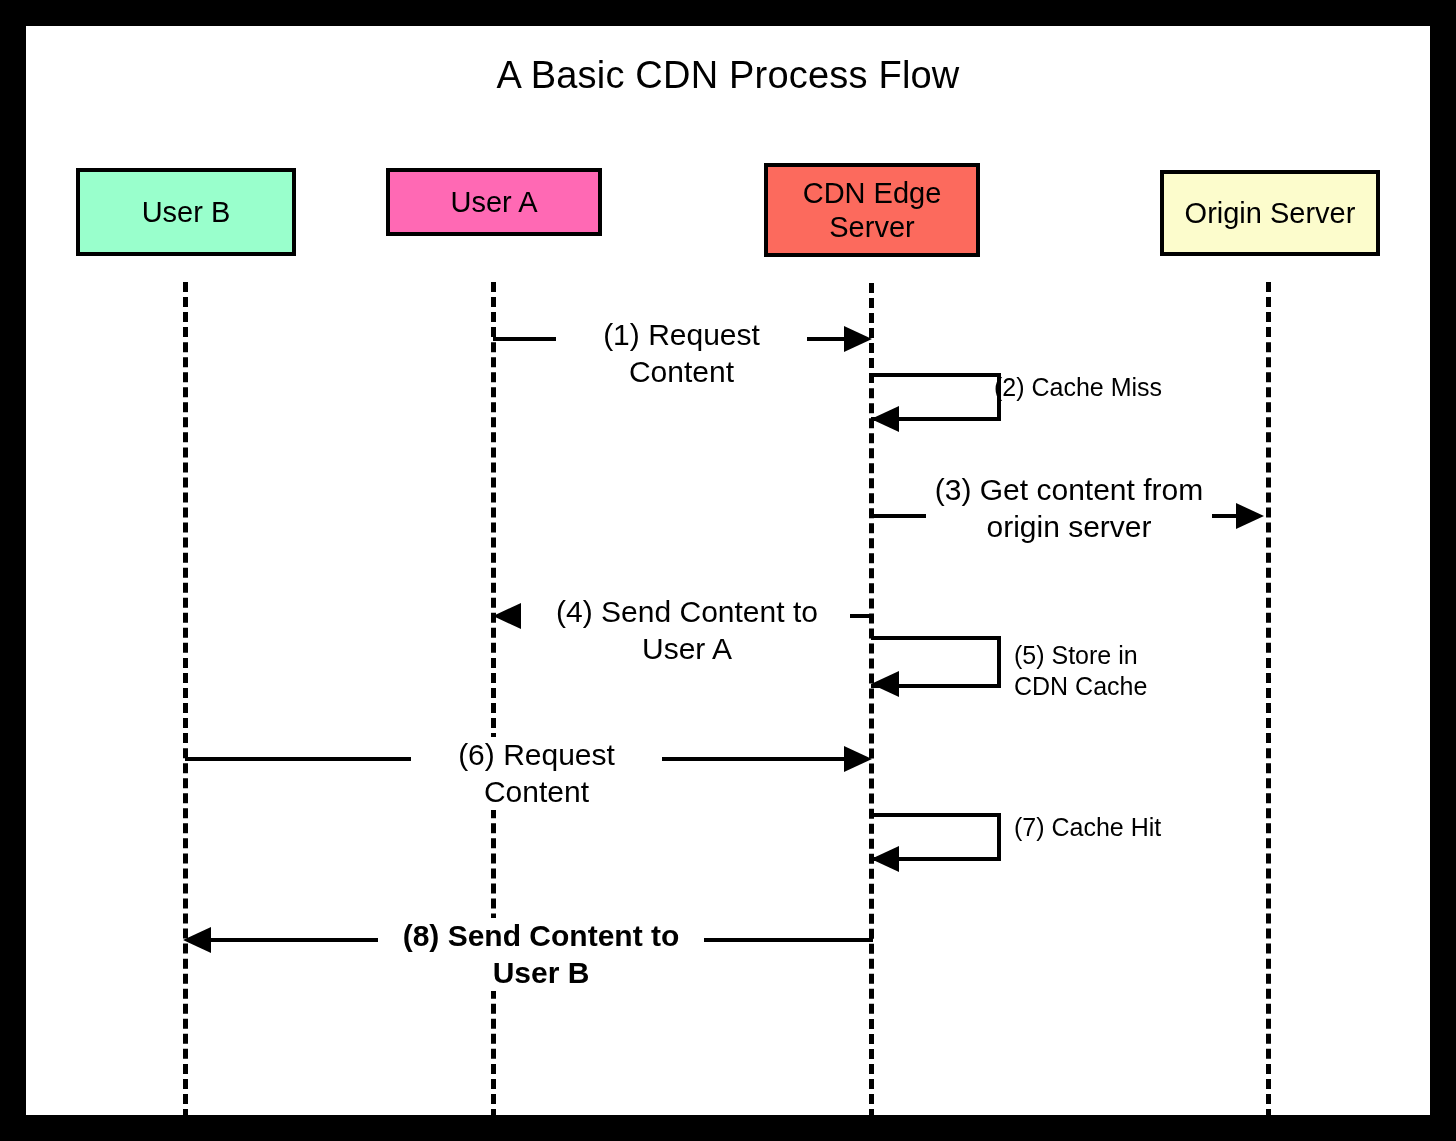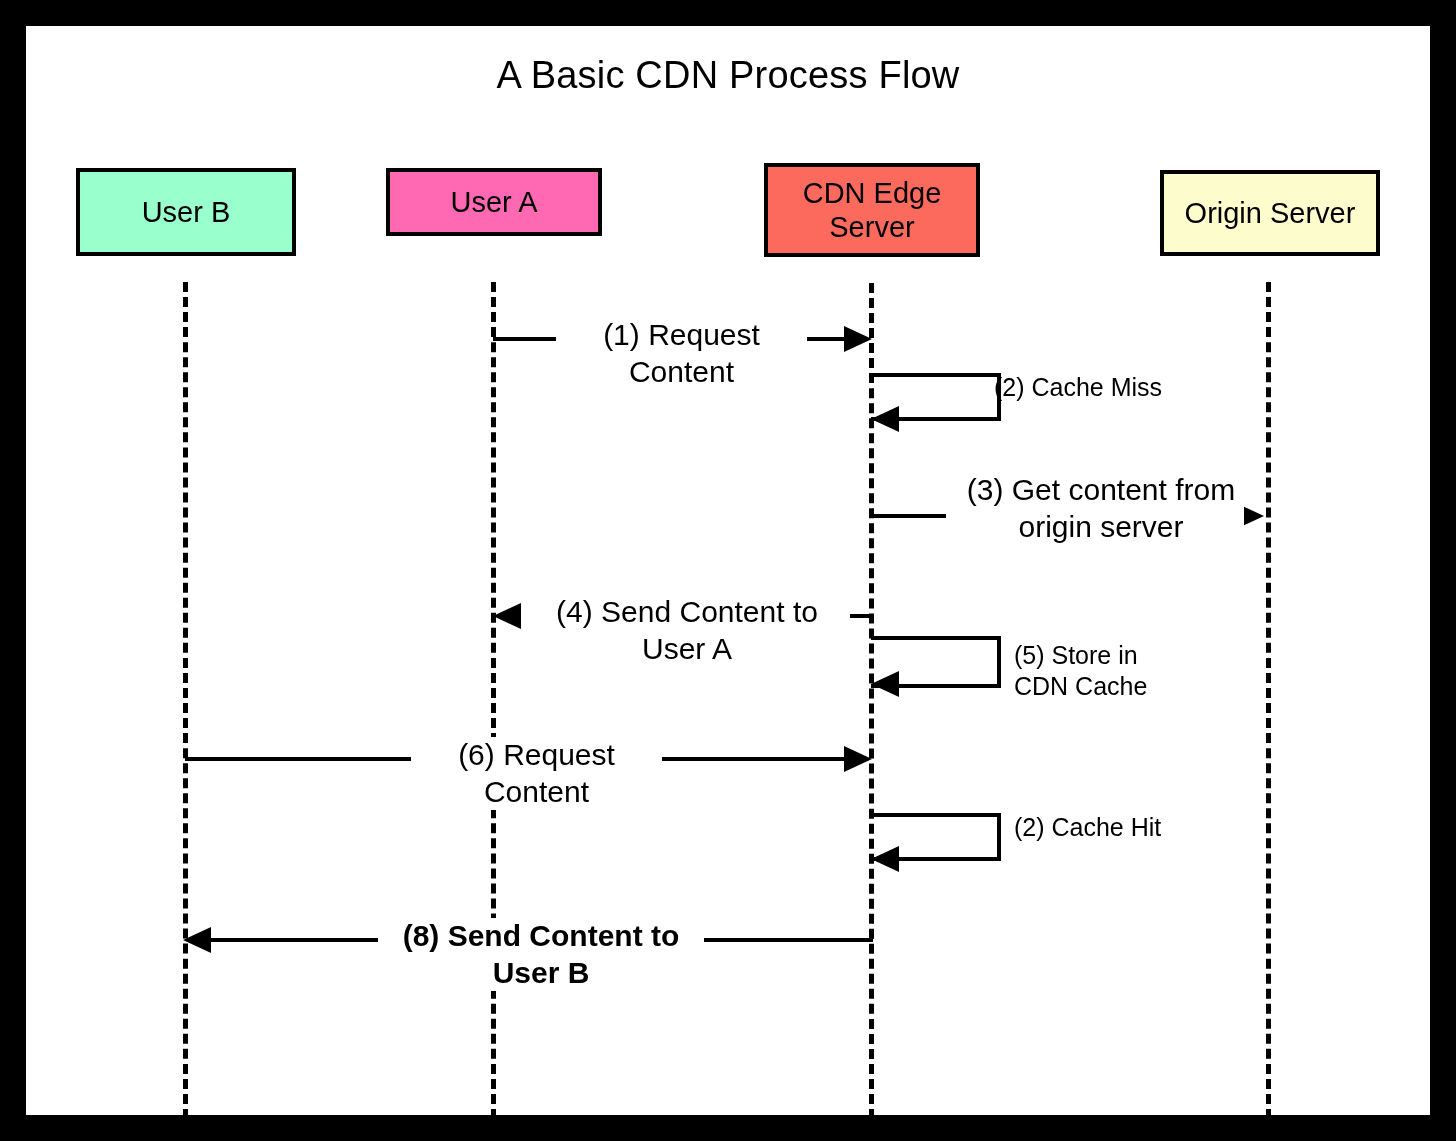--- a/index.html
+++ b/index.html
@@ -162,21 +162,21 @@
     </div>
 
     <div class="selfloop" style="left:845px; top:347px; width:130px; height:48px;"></div>
     <div class="arrowhead arrow-left" style="left:845px; top:380px;"></div>
     <div class="selfloop-label" style="left:968px; top:346px; width:230px;">(2) Cache Miss</div>
 
     <div class="msg" style="left:0; top:488px; width:1404px;">
       <div class="msg-line" style="left:845px; width:75px;"></div>
       <div class="msg-line" style="left:1160px; width:60px;"></div>
       <div class="arrowhead arrow-right" style="left:1210px; top:-11px;"></div>
-      <div class="msg-label" style="left:932px; top:-42px; width:280px;text-align:center;">(3) Get content from
+      <div class="msg-label" style="left:900px; top:-42px; width:280px;text-align:center;">(3) Get content from
 origin server</div>
     </div>
 
     <div class="msg" style="left:0; top:588px; width:1404px;">
       <div class="msg-line" style="left:815px; width:32px;"></div>
       <div class="arrowhead arrow-left" style="left:467px; top:-11px;"></div>
       <div class="msg-label" style="left:498px; top:-20px; width:320px;">(4) Send Content to User A</div>
     </div>
 
     <div class="selfloop" style="left:845px; top:610px; width:130px; height:52px;"></div>
@@ -186,21 +186,21 @@
 
     <div class="msg" style="left:0; top:731px; width:1404px;">
       <div class="msg-line" style="left:159px; width:238px;"></div>
       <div class="msg-line" style="left:625px; width:203px;"></div>
       <div class="arrowhead arrow-right" style="left:818px; top:-11px;"></div>
       <div class="msg-label" style="left:385px; top:-20px; width:245px;">(6) Request Content</div>
     </div>
 
     <div class="selfloop" style="left:845px; top:787px; width:130px; height:48px;"></div>
     <div class="arrowhead arrow-left" style="left:845px; top:820px;"></div>
-    <div class="selfloop-label" style="left:988px; top:786px; width:230px;">(2) Cache Hit</div>
+    <div class="selfloop-label" style="left:988px; top:786px; width:230px;">(7) Cache Hit</div>
 
     <div class="msg" style="left:0; top:912px; width:1404px;">
       <div class="msg-line" style="left:185px; width:173px;"></div>
       <div class="msg-line" style="left:672px; width:175px;"></div>
       <div class="arrowhead arrow-left" style="left:157px; top:-11px;"></div>
       <div class="msg-label" style="left:352px; top:-20px; width:320px;font-weight:bold;">(8) Send Content to User B</div>
     </div>
 
   </div>
 </div>

